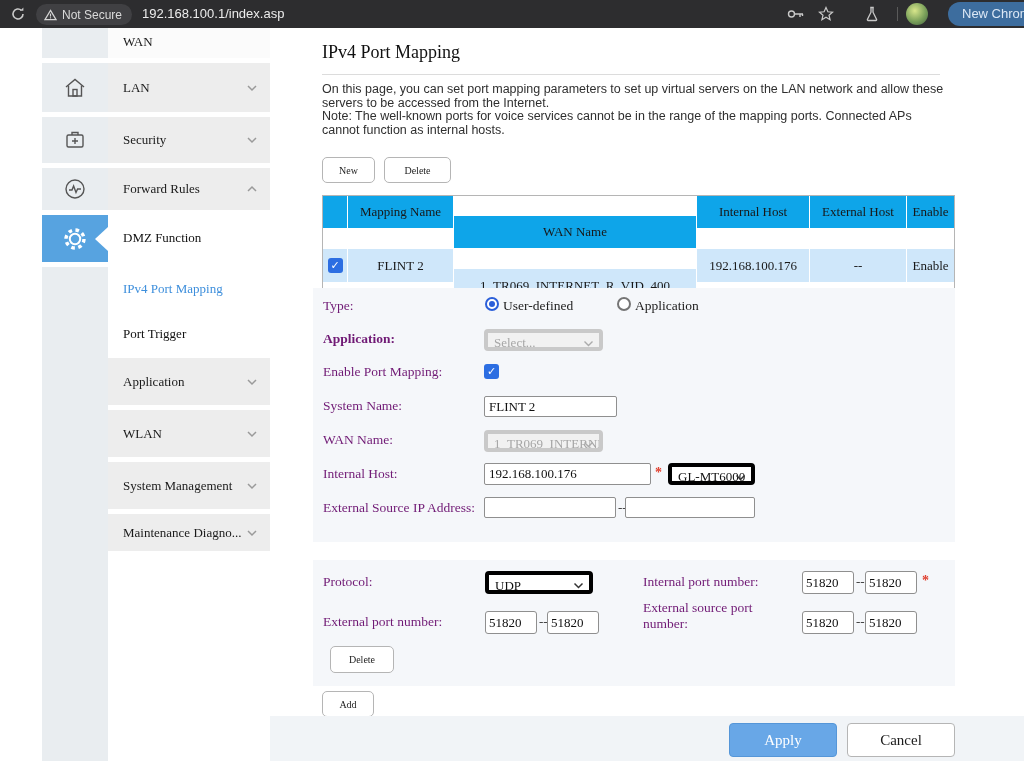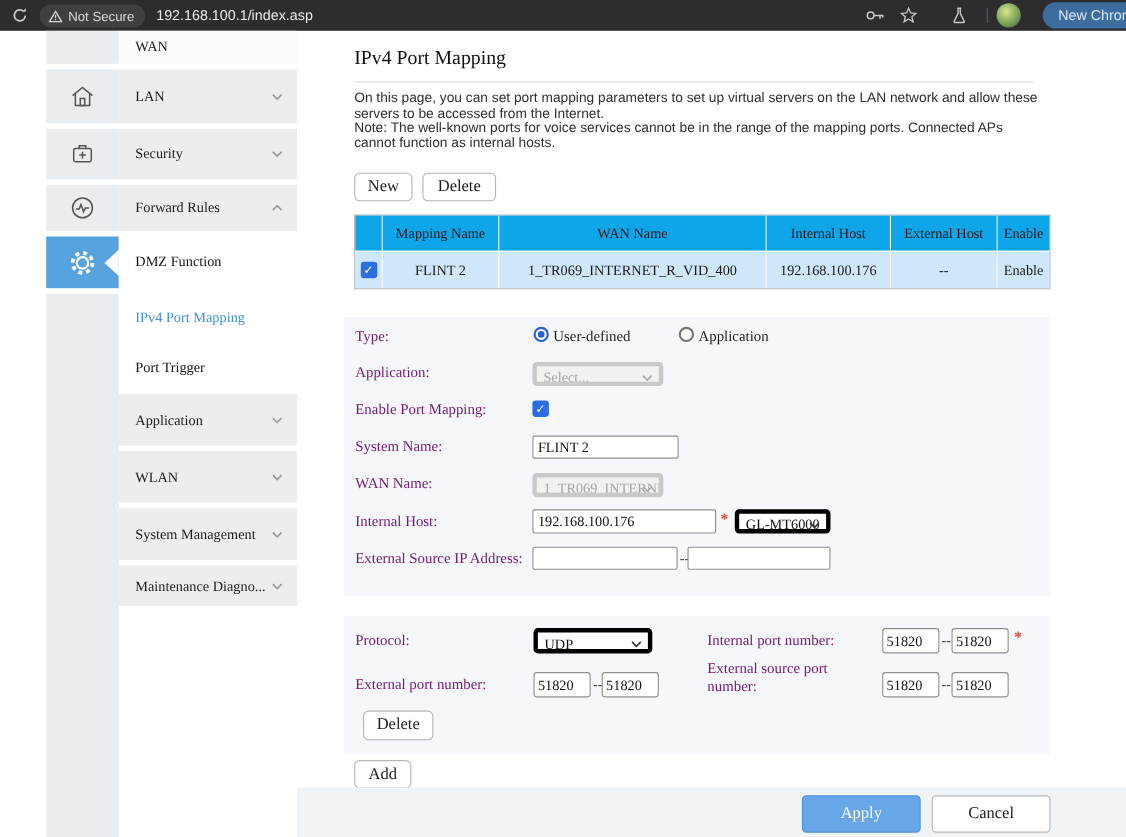--- a/index.html
+++ b/index.html
@@ -37,31 +37,31 @@
       padding-left:15px; font-size:13px; color:#111; }
   .menu-sub.selected { color:#3e8fdc; }
 
   
   #page-title { left:322px; top:42px; font-size:18px; color:#101010; }
   #title-divider { left:322px; top:74px; width:618px; height:1px; background:#dcdcdc; }
   .desc { left:322px; width:630px; font-family:"Liberation Sans",sans-serif; font-size:12.5px;
       color:#2f2f2f; line-height:13.5px; }
 
   .btn { background:#fff; border:1px solid #b5b5b5; border-radius:5px; font-family:inherit;
-      font-size:15px; color:#1c1c1c; display:flex; align-items:center; justify-content:center; }
+      font-size:10px; color:#1c1c1c; display:flex; align-items:center; justify-content:center; }
 
   
   #map-table { left:322px; top:195px; width:633px; border:1px solid #b5b5b5; }
   .t-row { display:flex; }
   .t-cell { display:flex; align-items:center; justify-content:center; font-size:13px; color:#181818;
       border-right:1px solid #fff; overflow:hidden; }
   .t-cell:last-child { border-right:none; }
   .t-head .t-cell { height:32px; background:#0ea5e9; }
   .t-data .t-cell { height:34px; background:#cfe7fa; border-top:1px solid #fff; }
-  .c0{width:25px;} .c1{width:106px;} .c2{width:243px;} .c3{width:113px;} .c4{width:97px;} .c5{width:47px;}
+  .c0{width:25px;} .c1{width:106px;} .c2{width:243px;margin-top:20px;} .c3{width:113px;} .c4{width:97px;} .c5{width:47px;}
 
   .checkbox { width:15px; height:15px; border-radius:3px; background:#2c6ee2; color:#fff;
       font-family:"DejaVu Sans",sans-serif; font-size:11px; line-height:15px; text-align:center; }
 
   
   .panel { left:313px; width:642px; background:#f5f7fa; }
   .f-label { position:absolute; left:10px; font-size:13.5px; color:#701a75; }
   .inp { position:absolute; height:21px; border:1px solid #8f8f8f; border-radius:2px; background:#fff;
       font-family:inherit; font-size:13px; color:#101010; padding:0 4px; }
   .sel { position:absolute; height:22px; border:4px solid #000000; border-radius:4px; background:#fff;
@@ -238,21 +238,21 @@
 
 <div class="abs panel" style="top:288px;height:254px;">
   <span class="f-label" style="top:10px;">Type:</span>
   <div class="radio" style="left:172px;top:9px;">
       <div class="dot"></div>
     </div>
   <span class="opt-lbl" style="left:190px;top:10px;">User-defined</span>
   <div class="radio off" style="left:304px;top:9px;"></div>
   <span class="opt-lbl" style="left:322px;top:10px;">Application</span>
 
-  <span class="f-label" style="top:43px;">Application:</span>
+  <span class="f-label" style="top:43px;font-weight:bold;">Application:</span>
   <div class="sel disabled" style="left:171px;top:41px;width:119px;">
     <span>Select...</span>
     <svg class="chev" width="11" height="7" viewBox="0 0 11 7">
         <path d="M1.5 1.5 L5.5 5.5 L9.5 1.5" stroke="#ababab" stroke-width="1.4" fill="none"></path>
       </svg>
   </div>
 
   <span class="f-label" style="top:76px;">Enable Port Mapping:</span>
   <div class="checkbox" style="position:absolute;left:171px;top:76px;">✓</div>
 

